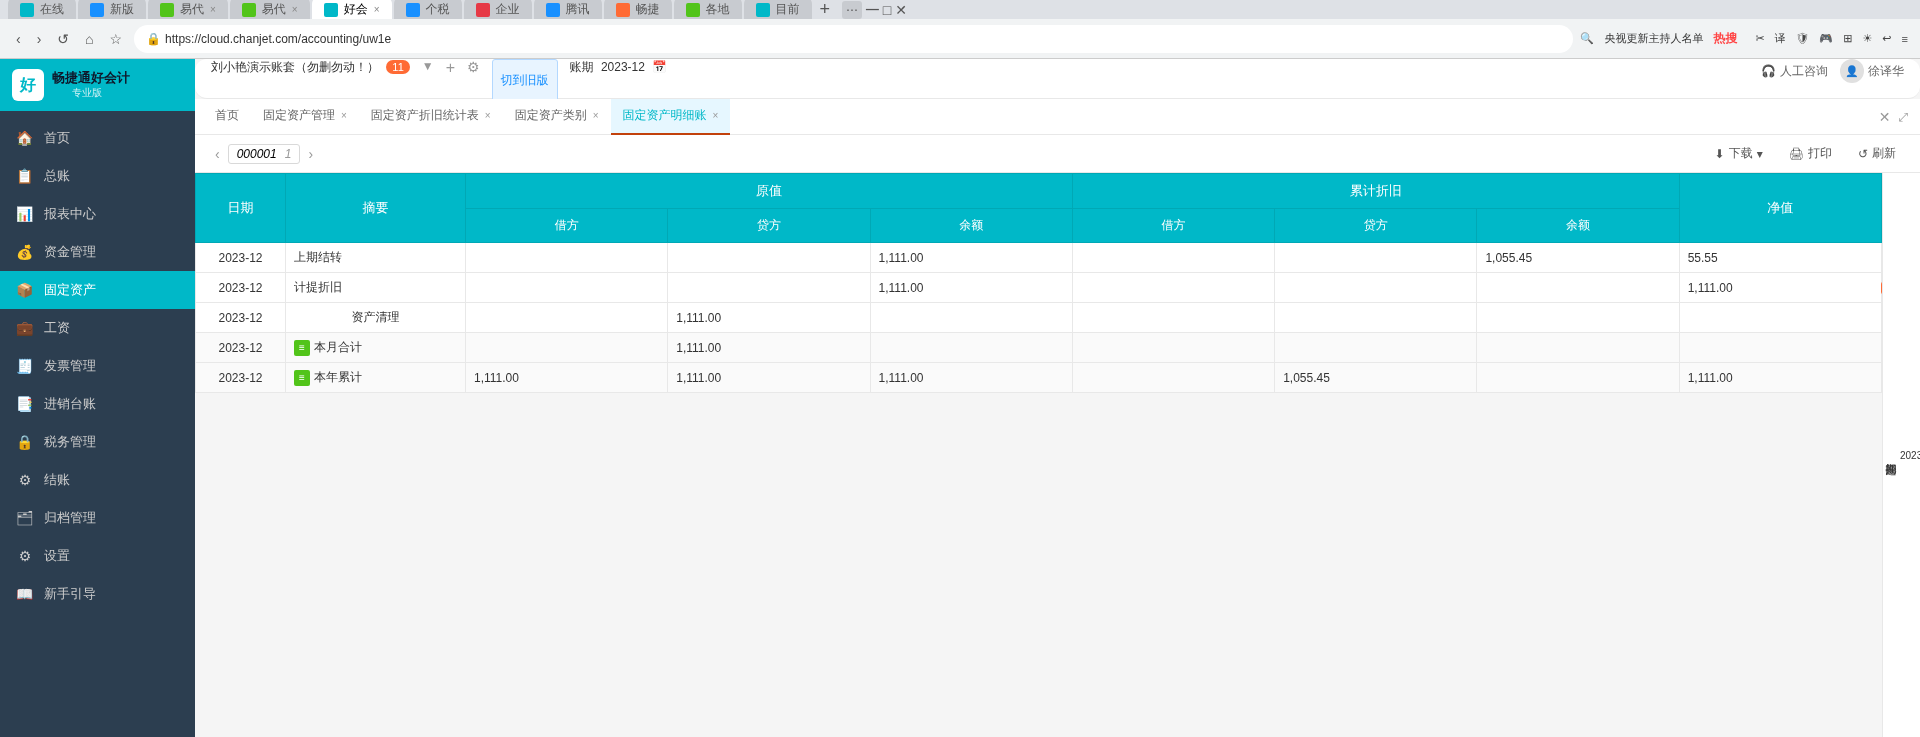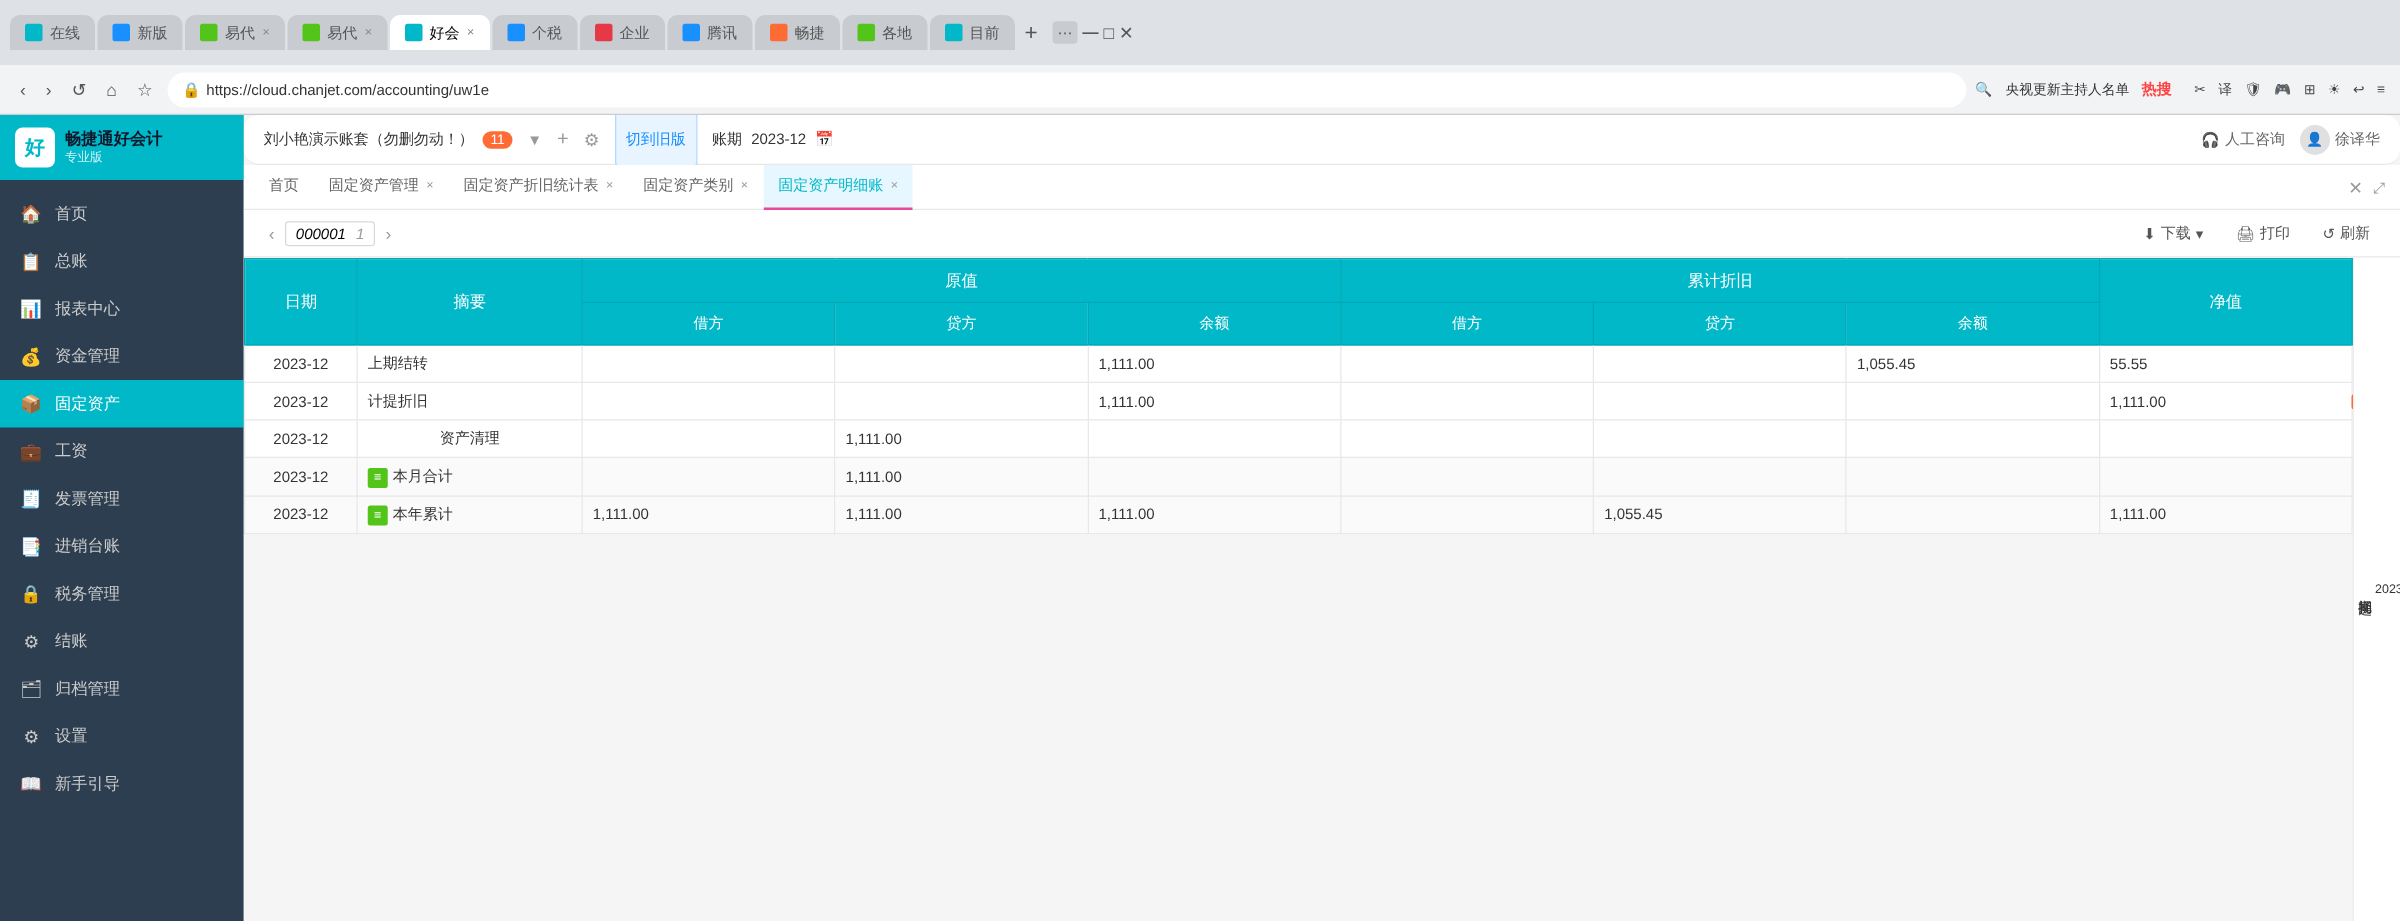--- a/index.html
+++ b/index.html
@@ -1,63 +1,63 @@
 <!DOCTYPE html>
 <html><head>
   <meta charset="utf-8">
   <style>
     * { margin: 0; padding: 0; box-sizing: border-box; }
     body { font-family: 'Microsoft YaHei', Arial, sans-serif; font-size: 12px; background: #f0f2f5; width: 1920px; height: 737px; overflow: hidden; display: flex; flex-direction: column; }
 
     
     .browser-chrome { background: #dee1e6; display: flex; flex-direction: column; flex-shrink: 0; }
-    .tab-bar { display: flex; align-items: center; height: 52px; background: #dee1e6; padding: 0 8px; gap: 2px; }
+    .tab-bar { display: flex; align-items: center; height: 19px; background: #dee1e6; padding: 0 8px; gap: 2px; }
     .tab { display: flex; align-items: center; height: 28px; padding: 0 12px; border-radius: 8px 8px 0 0; font-size: 12px; gap: 6px; cursor: pointer; white-space: nowrap; max-width: 160px; }
     .tab.active { background: #fff; }
     .tab.inactive { background: #c8cbd0; color: #555; }
     .tab-close { font-size: 10px; color: #888; cursor: pointer; }
     .tab-add { background: none; border: none; font-size: 18px; color: #555; cursor: pointer; padding: 0 6px; }
 
     .address-bar { display: flex; align-items: center; height: 40px; background: #f1f3f4; padding: 0 12px; gap: 8px; border-bottom: 1px solid #ccc; }
     .nav-btn { background: none; border: none; font-size: 14px; color: #555; cursor: pointer; padding: 4px; }
     .address-input { flex: 1; height: 28px; border: none; border-radius: 14px; background: #fff; padding: 0 12px; font-size: 12px; color: #333; outline: none; display: flex; align-items: center; }
     .toolbar-icons { display: flex; gap: 10px; align-items: center; font-size: 11px; color: #444; }
     .hot-search { color: #ff4444; font-weight: bold; font-size: 12px; }
 
     
     .app-container { display: flex; flex: 1; overflow: hidden; }
 
     
     .sidebar { width: 195px; background: #2c3e50; display: flex; flex-direction: column; color: #fff; flex-shrink: 0; }
     .sidebar-header { background: #00b8c8; padding: 10px 12px; display: flex; align-items: center; gap: 8px; }
     .sidebar-logo { width: 32px; height: 32px; background: #fff; border-radius: 6px; display: flex; align-items: center; justify-content: center; }
     .sidebar-title { font-size: 13px; font-weight: bold; color: #0f172a; line-height: 1.3; }
-    .sidebar-subtitle { font-size: 10px; color: rgba(255,255,255,0.8); }
+    .sidebar-subtitle { font-size: 10px; color: rgba(255,255,255,0.8); margin-left: 20px; }
     .sidebar-nav { flex: 1; padding: 8px 0; }
     .nav-item { display: flex; align-items: center; gap: 10px; padding: 10px 16px; cursor: pointer; color: #ccc; font-size: 13px; }
     .nav-item.active { background: #00b8c8; color: #fff; }
     .nav-icon { width: 18px; height: 18px; display: flex; align-items: center; justify-content: center; font-size: 14px; flex-shrink: 0; }
 
     
     .main-content { flex: 1; display: flex; flex-direction: column; background: #f5f5f5; overflow: hidden; }
 
     
-    .top-header { background: #fff; padding: 0 16px; height: 40px; display: flex; align-items: center; gap: 12px; border-bottom: 1px solid #e8e8e8; flex-shrink: 0; border-radius: 12px; }
+    .top-header { background: #fff; padding: 0 16px; height: 40px; display: flex; align-items: flex-start; gap: 12px; border-bottom: 1px solid #e8e8e8; flex-shrink: 0; border-radius: 12px; }
     .user-info { font-size: 12px; color: #333; }
     .account-badge { background: #ff6b35; color: #fff; border-radius: 10px; padding: 1px 6px; font-size: 11px; margin-left: 4px; }
     .header-btn { background: #e8f4ff; border: 1px solid #b3d8ff; border-radius: 3px; padding: 12px 8px; font-size: 12px; color: #1890ff; cursor: pointer; }
     .period-label { font-size: 12px; color: #333; }
     .header-right { margin-left: auto; display: flex; gap: 12px; align-items: center; }
     .support-btn { font-size: 12px; color: #666; cursor: pointer; display: flex; align-items: center; gap: 4px; }
     .user-avatar { font-size: 12px; color: #666; display: flex; align-items: center; gap: 4px; }
 
     
     .tab-nav { background: #fff; display: flex; align-items: center; height: 36px; border-bottom: 1px solid #e8e8e8; padding: 0 8px; flex-shrink: 0; }
     .page-tab { display: flex; align-items: center; gap: 6px; padding: 0 12px; height: 36px; font-size: 12px; color: #666; cursor: pointer; border-bottom: 2px solid transparent; white-space: nowrap; }
-    .page-tab.active { color: #00b8c8; border-bottom: 2px solid #ec4899; background: #e6f7ff; }
+    .page-tab.active { color: #00b8c8; border-bottom: 2px solid #c2410c; background: #e6f7ff; }
     .page-tab .close-icon { font-size: 10px; color: #999; cursor: pointer; }
 
     
     .toolbar { background: #fff; padding: 6px 16px; display: flex; align-items: center; gap: 8px; border-bottom: 1px solid #e8e8e8; flex-shrink: 0; }
     .nav-arrows { display: flex; align-items: center; gap: 4px; }
     .arrow-btn { background: none; border: none; cursor: pointer; color: #999; font-size: 14px; padding: 2px 4px; }
     .record-input { display: flex; align-items: center; gap: 4px; border: 1px solid #d9d9d9; border-radius: 3px; padding: 2px 8px; font-size: 12px; background: #fff; font-style: italic; }
     .toolbar-right { margin-left: auto; display: flex; gap: 10px; align-items: center; }
     .toolbar-action { display: flex; align-items: center; gap: 4px; font-size: 12px; color: #555; cursor: pointer; padding: 4px 8px; border-radius: 3px; }
 

